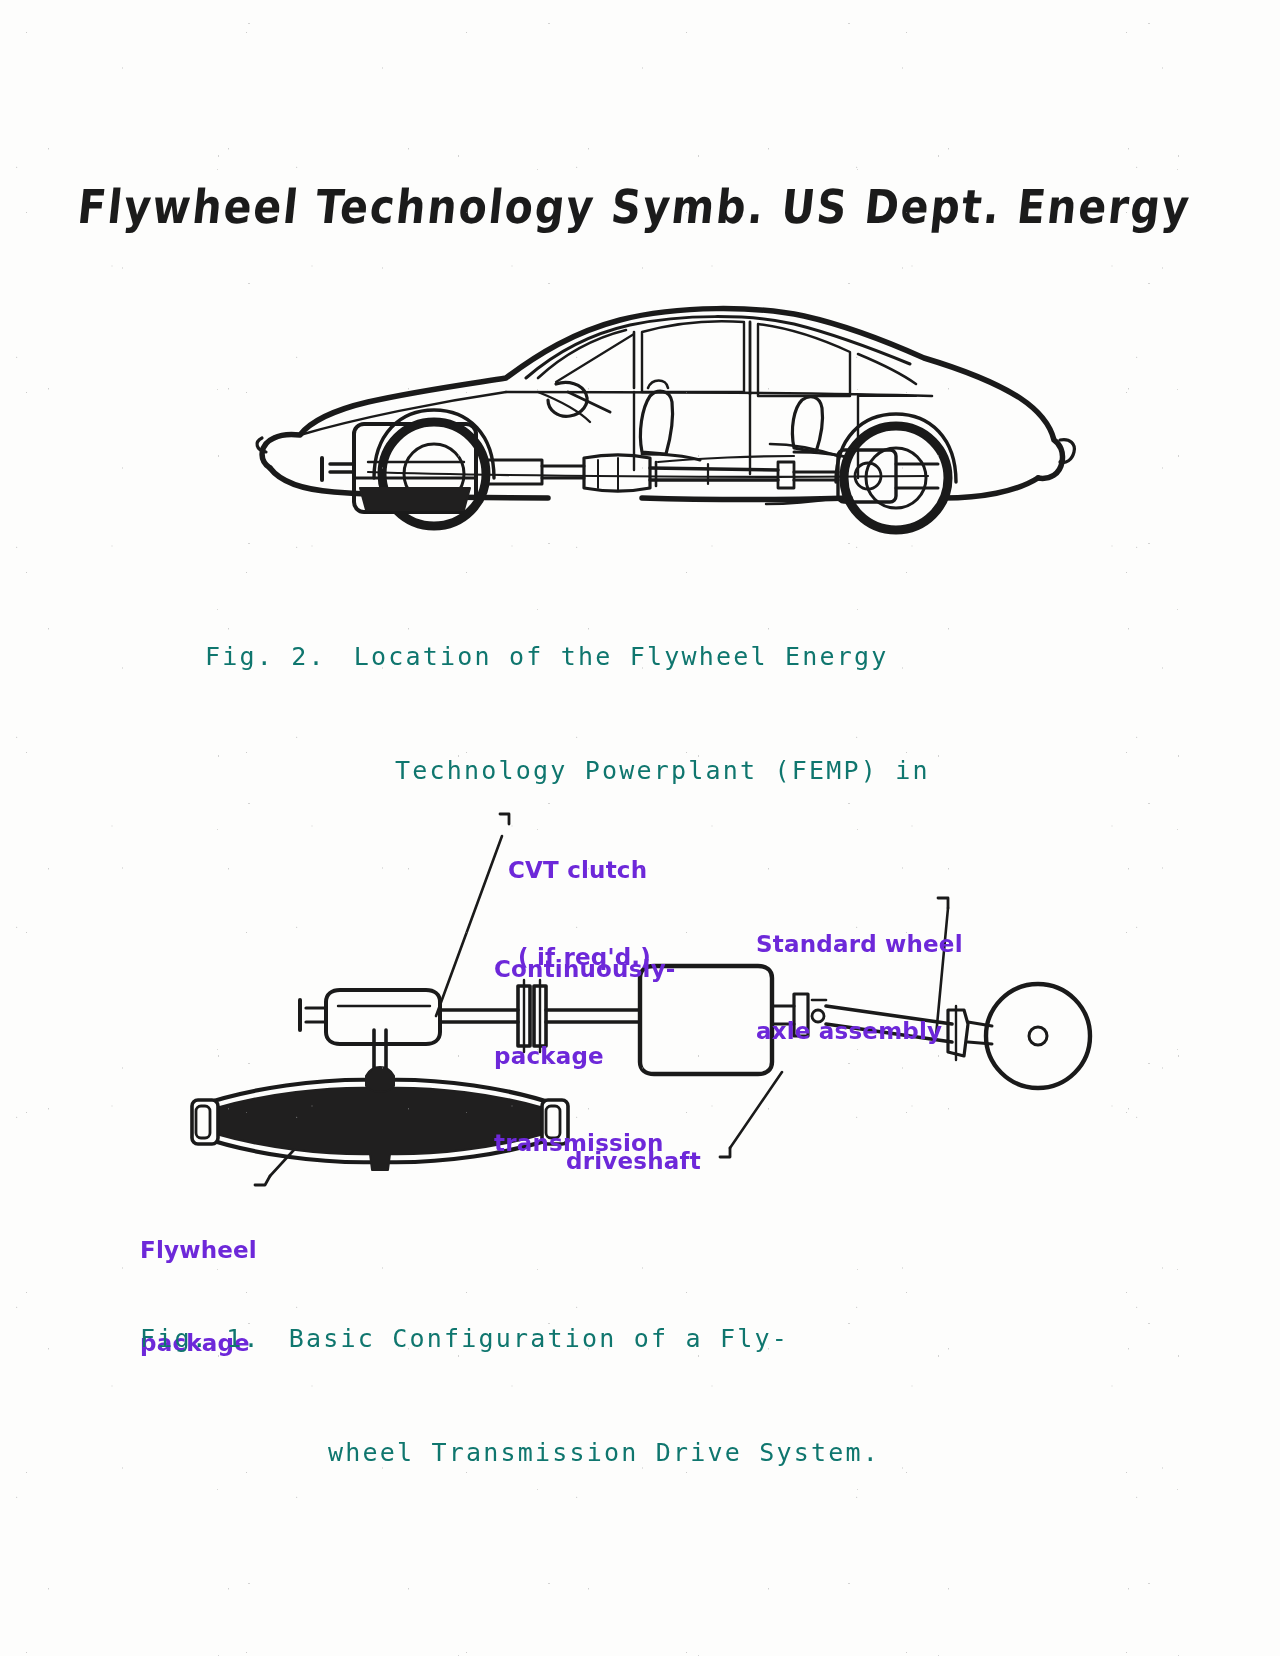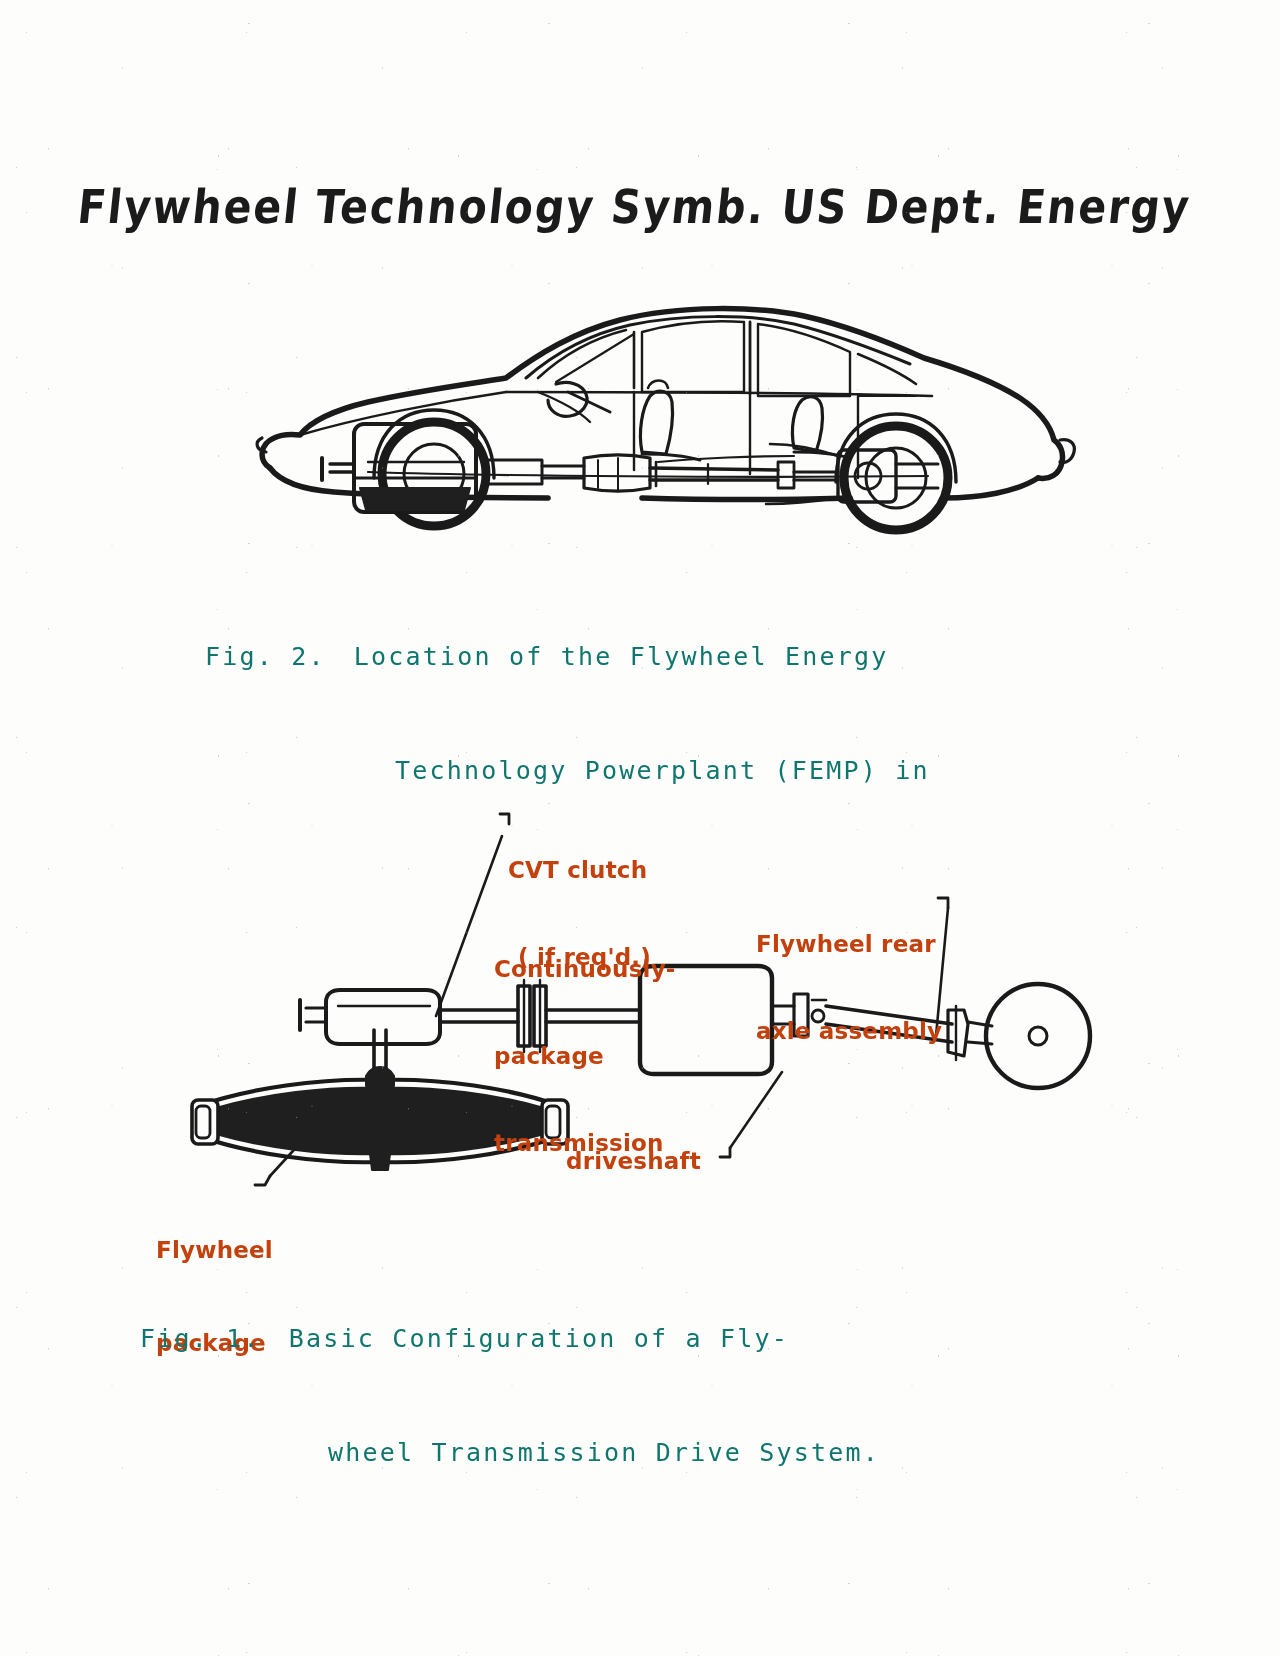--- a/index.html
+++ b/index.html
@@ -82,28 +82,28 @@
   .cap-line { display: block; }
 
   
   .dlabel {
     position: absolute;
     font-family: "DejaVu Sans", sans-serif;
     font-weight: 700;
     font-size: 23px;
     line-height: 29px;
     letter-spacing: .2px;
-    color: #c2410c;
+    color: #6d28d9;
     white-space: pre;
   }
   #label-cvt-clutch      { left: 508px; top: 798px; }
   #label-cvt             { left: 494px; top: 897px; text-align: left; width: 200px;}
   #label-rear-axle       { left: 756px; top: 872px; }
   #label-driveshaft      { left: 566px; top: 1147px; }
-  #label-flywheel-pkg    { left: 140px; top: 1173px; line-height: 31px; margin-left: 16px; }
+  #label-flywheel-pkg    { left: 140px; top: 1173px; line-height: 31px; }
 </style>
 </head>
 <body>
 
 <div class="page-scan">
 
   <div class="hand-title">Flywheel Technology Symb. US Dept. Energy</div>
 
   <div class="fig-block" id="fig2-art">
     <svg width="850" height="250" viewBox="0 0 850 250">
@@ -334,21 +334,21 @@
     <span style="display:block; padding-left:10px">( if req'd.)</span>
   </div>
 
   <div class="dlabel" id="label-cvt">
     <span style="display:block">Continuously-</span>
     <span style="display:block">package</span>
     <span style="display:block">transmission</span>
   </div>
 
   <div class="dlabel" id="label-rear-axle">
-    <span style="display:block">Flywheel rear</span>
+    <span style="display:block">Standard wheel</span>
     <span style="display:block">axle assembly</span>
   </div>
 
   <div class="dlabel" id="label-driveshaft">driveshaft</div>
 
   <div class="dlabel" id="label-flywheel-pkg">
     <span style="display:block">Flywheel</span>
     <span style="display:block">package</span>
   </div>
 

